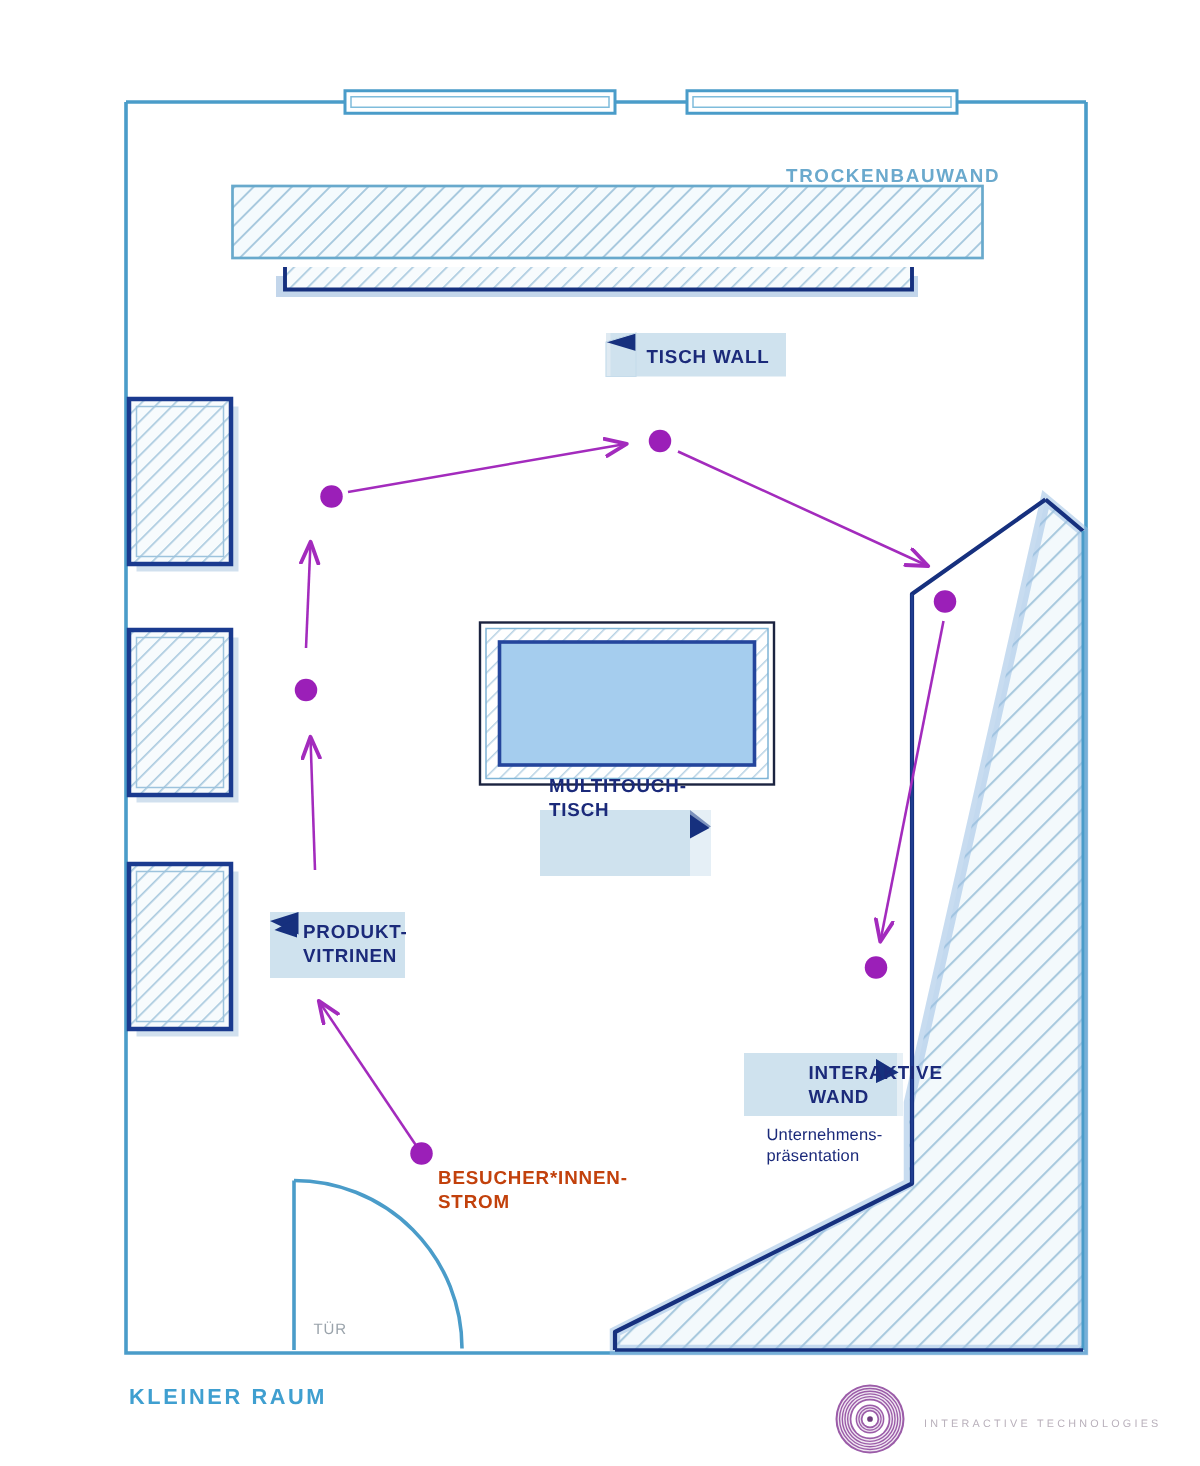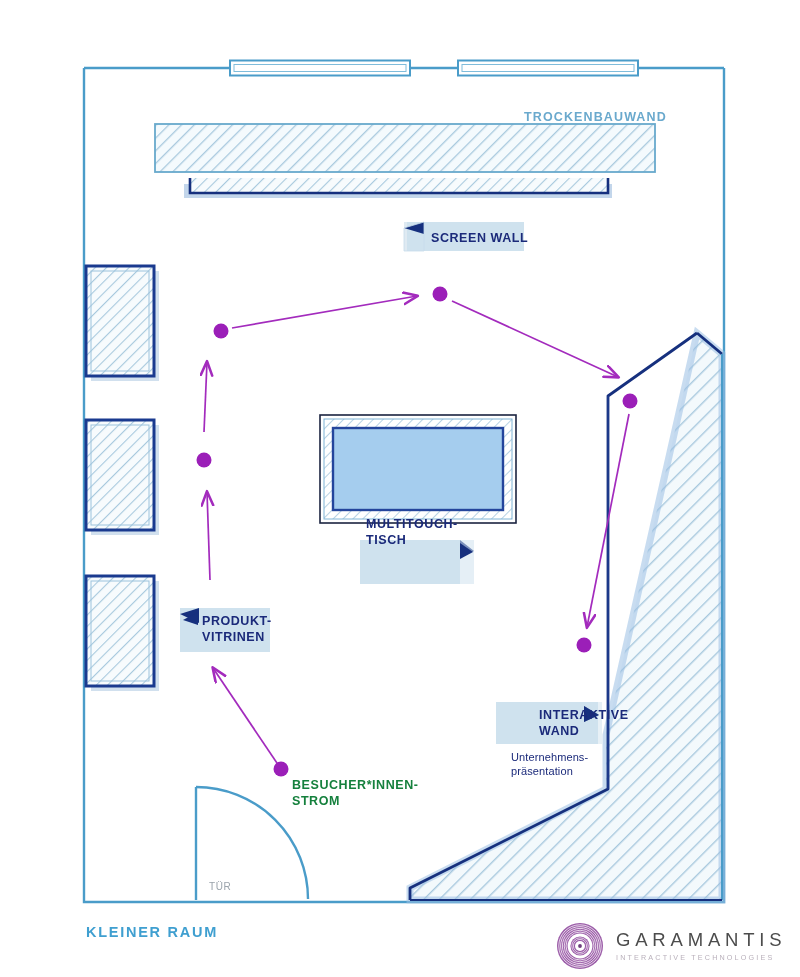--- a/index.html
+++ b/index.html
@@ -48,21 +48,21 @@
   .sub-text {
     font-size: 11px;
     font-weight: 400;
     color: #1b2a7a;
     letter-spacing: 0.01em;
     line-height: 1.3;
   }
   .flow-text {
     font-size: 12.5px;
     font-weight: 700;
-    color: #15803d;
+    color: #c2410c;
     letter-spacing: 0.045em;
     line-height: 1.3;
   }
   .door-text {
     font-size: 10px;
     font-weight: 400;
     color: #9aa3ab;
     letter-spacing: 0.06em;
   }
   .room-title {
@@ -239,21 +239,21 @@
       <rect x="496" y="702" width="102" height="42" fill="#cfe2ee"></rect>
       <path d="M598,702 L598,744 L584,744 Z" fill="#cfe2ee" opacity="0"></path>
       <path d="M584,706 L599,715 L584,722 Z" fill="#16307e"></path>
       <rect x="496" y="702" width="106" height="42" fill="#cfe2ee" opacity="0.5"></rect>
       <path d="M584,706 L599,715 L584,722 Z" fill="#16307e"></path>
     </g>
   </svg>
 
   <div class="lbl wall-caption" style="left:524px; top:110px;">TROCKENBAUWAND</div>
 
-  <div class="lbl tag-text" style="left:431px; top:230px;">SCREEN WALL</div>
+  <div class="lbl tag-text" style="left:431px; top:230px;">TISCH WALL</div>
 
   <div class="lbl tag-text" style="left:366px; top:516px;">MULTITOUCH-
 TISCH</div>
 
   <div class="lbl tag-text" style="left:202px; top:613px;">PRODUKT-
 VITRINEN</div>
 
   <div class="lbl tag-text" style="left:503px; top:707px;margin-left:36px;">INTERAKTIVE
 WAND</div>
 
@@ -280,18 +280,17 @@
       <circle cx="24" cy="24" r="12.4" fill="#ffffff"></circle>
       <circle cx="24" cy="24" r="9.6" fill="#9b5ca8"></circle>
       <g stroke="#ffffff" stroke-width="0.85" fill="none" opacity="0.8">
         <circle cx="24" cy="24" r="8.2"></circle>
         <circle cx="24" cy="24" r="6.6"></circle>
       </g>
       <circle cx="24" cy="24" r="5" fill="#ffffff"></circle>
       <circle cx="24" cy="24" r="1.9" fill="#6e3d7d"></circle>
     </svg>
     <div style="display:flex;flex-direction:column;justify-content:center;">
-      <div class="logo-word">GARAMANTIS</div>
       <div class="logo-tag">INTERACTIVE TECHNOLOGIES</div>
     </div>
   </div>
 
 </div>
 
 </body></html>

